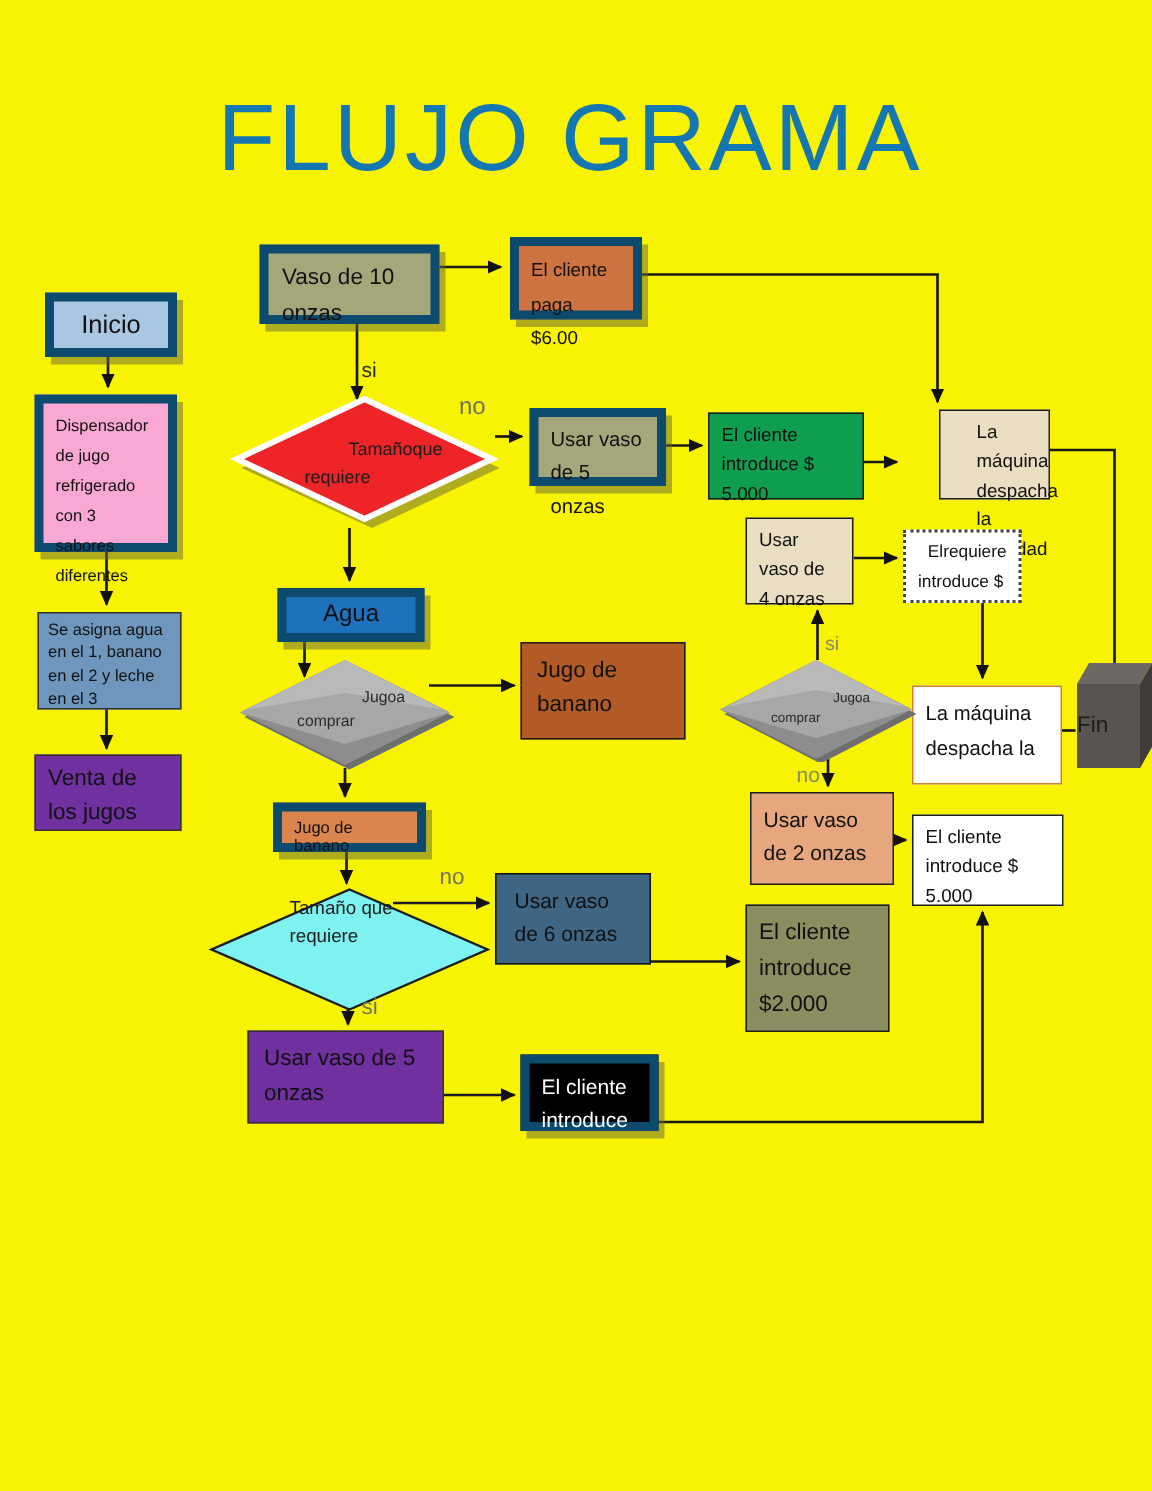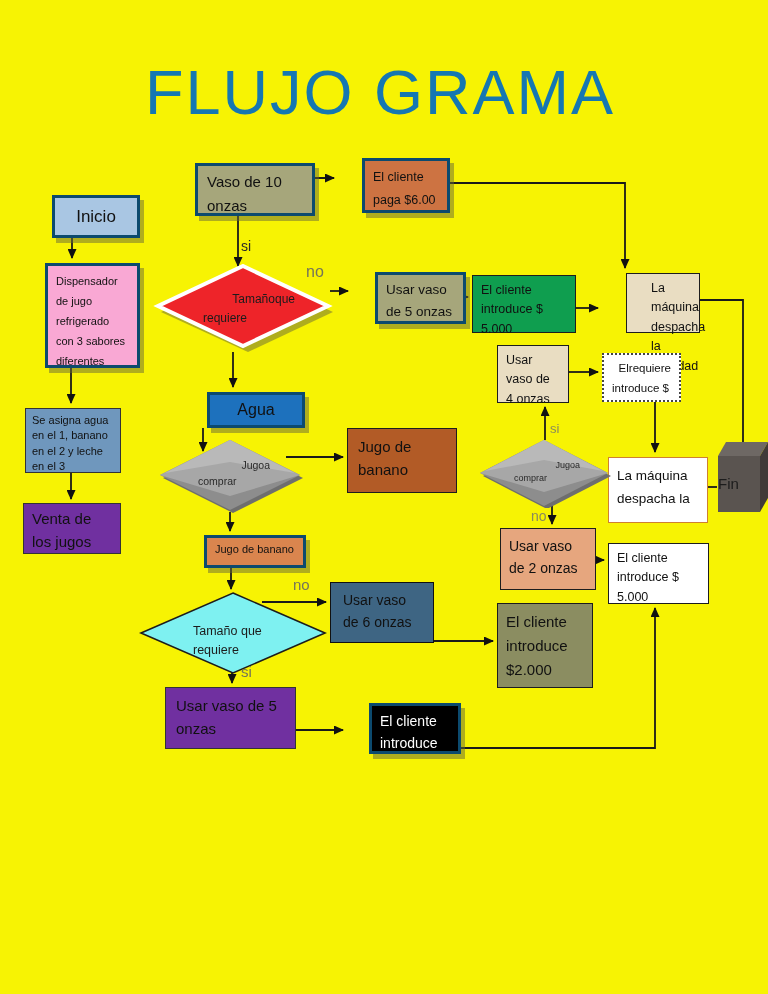--- a/index.html
+++ b/index.html
@@ -8,21 +8,21 @@
     font-family:"Liberation Sans",sans-serif;
   }
   .title{
     position:absolute;left:0;top:56px;width:760px;margin:0;text-align:center;
     font-size:63px;font-weight:400;letter-spacing:2px;color:#1577b2;
   }
   .node{
     position:absolute;box-sizing:border-box;color:#111;
     font-family:"Liberation Sans",sans-serif;white-space:normal;
   }
-  .framed{border:3px solid #0c4a6e;box-shadow:4px 5px 0 rgba(104,104,58,.5);margin-left:22px;}
+  .framed{border:6px solid #0c4a6e;box-shadow:4px 5px 0 rgba(104,104,58,.5);}
   .plain{border:1px solid #1d1d1d;}
   .center{display:flex;align-items:center;justify-content:center;text-align:center;}
   .wires{position:absolute;left:0;top:0;width:768px;height:994px;pointer-events:none;}
   .shape{position:absolute;pointer-events:none;}
   .dtext{position:absolute;color:#1c1c1c;}
   .drow{display:flex;justify-content:flex-end;}
   .lbl{position:absolute;}
 </style>
 </head>
 <body>
@@ -151,21 +151,21 @@
     <div class="drow">
       <span>Jugo</span>
       <span>a</span>
     </div>
     <div style="margin-top:3px;">comprar</div>
   </div>
 
   <svg class="shape" style="left:138px;top:590px;" width="190" height="86">
     <polygon points="95,3 187,43 95,83 3,43" fill="#7ef1f1" stroke="#1c1c1c" stroke-width="1.6"></polygon>
   </svg>
-  <div class="dtext" style="left:193px;top:624px;width:96px;font-size:12.5px;">
+  <div class="dtext" style="left:193px;top:598px;width:96px;font-size:12.5px;">
     <div>Tamaño que</div>
     <div style="margin-top:5px;">requiere</div>
   </div>
 
   <svg class="shape" style="left:710px;top:436px;" width="58" height="80">
     <polygon points="8,20 50,20 58,6 16,6" fill="#6e6864"></polygon>
     <polygon points="50,20 58,6 58,62 50,76" fill="#403a38"></polygon>
     <rect x="8" y="20" width="42" height="56" fill="#5a5450"></rect>
   </svg>
   <div class="dtext" style="left:718px;top:475px;width:42px;text-align:left;font-size:15px;">Fin</div>

